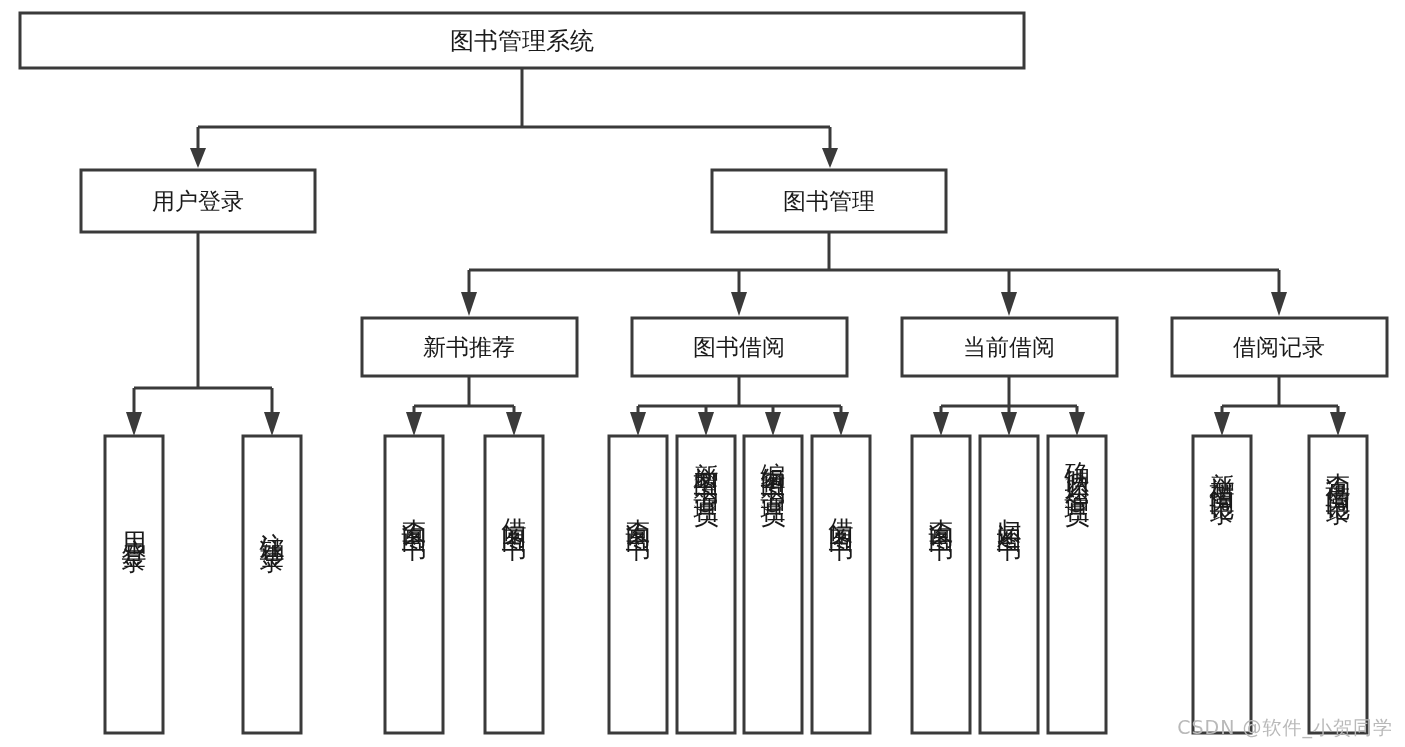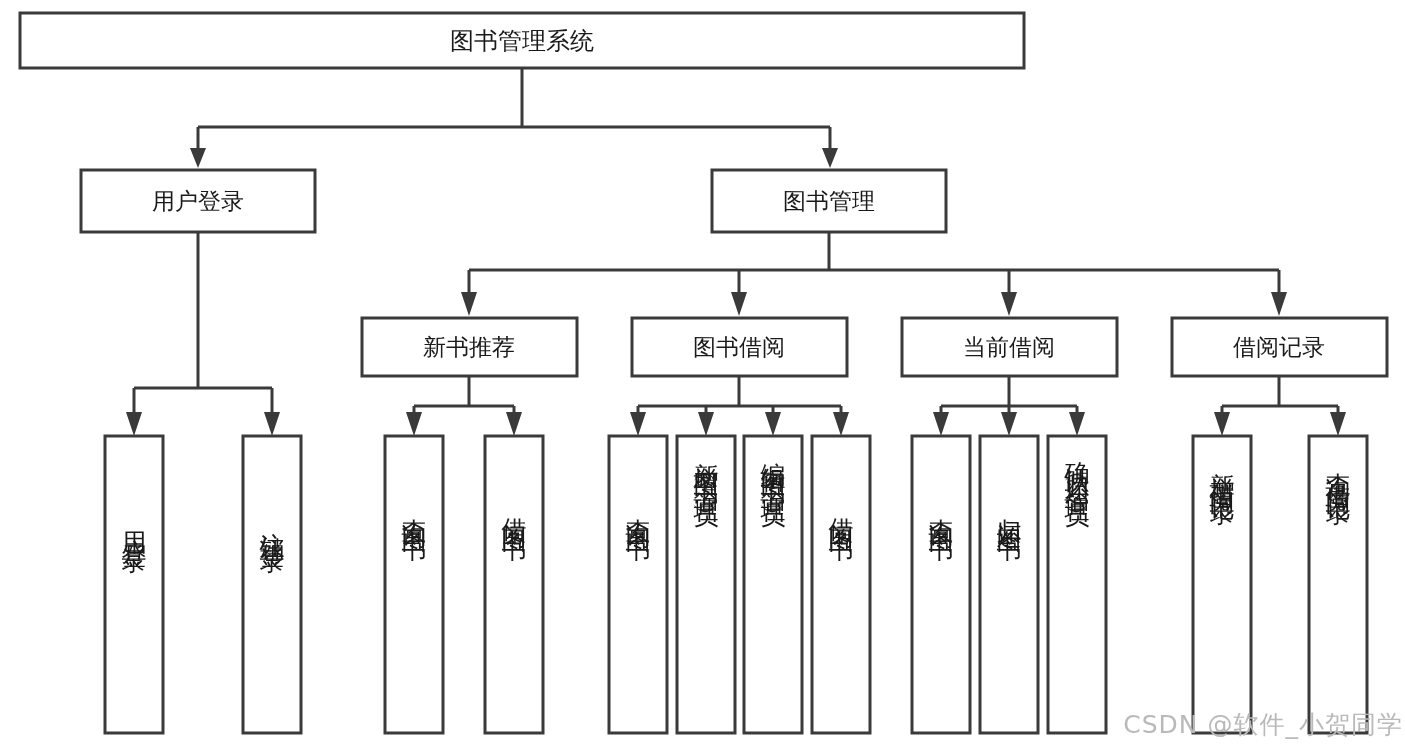--- a/index.html
+++ b/index.html
@@ -69,24 +69,24 @@
     font-family: "DejaVu Sans", "Liberation Sans", sans-serif;
     font-size: 25px;
     line-height: 1.0;
     letter-spacing: 6px;
     color: #1a1a1a;
     white-space: nowrap;
     text-align: left;
   }
   .watermark {
     position: absolute;
-    right: 2px;
+    right: 12px;
     bottom: 6px;
     font-family: "DejaVu Sans", "Liberation Sans", sans-serif;
-    font-size: 25px;
+    font-size: 19px;
     color: #b9b9b9;
     letter-spacing: 1px;
     white-space: nowrap;
   }
 </style>
 </head>
 <body>
 
 <div id="diagram-root">
 

